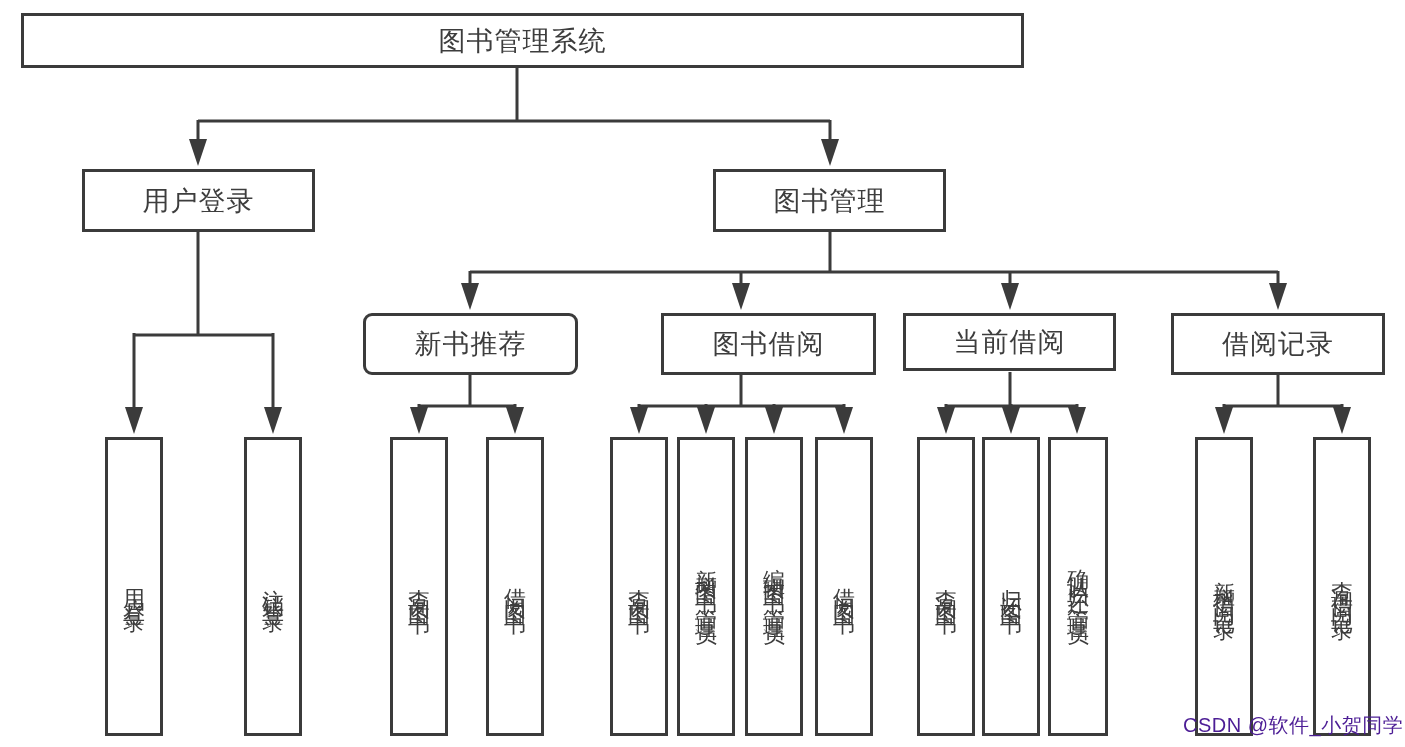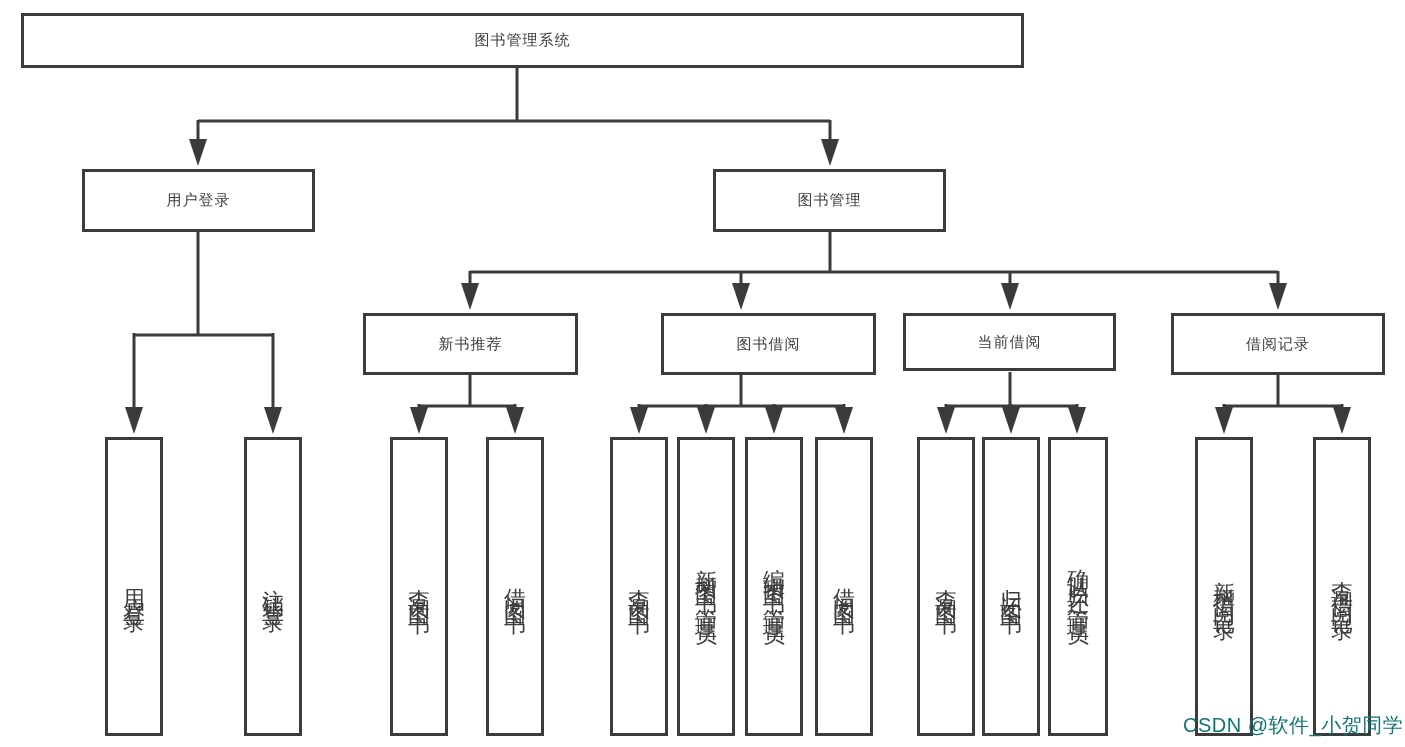--- a/index.html
+++ b/index.html
@@ -20,36 +20,36 @@
   .node {
     position: absolute;
     box-sizing: border-box;
     border: 3px solid #3b3b3b;
     background: #ffffff;
     color: #3d3d3d;
     display: flex;
     align-items: center;
     justify-content: center;
   }
-  .h-node { font-size: 15px; letter-spacing: 1px; white-space: nowrap; }
+  .h-node { font-size: 27px; letter-spacing: 1px; white-space: nowrap; }
   .leaf .v-text {
     writing-mode: vertical-rl;
     text-orientation: mixed;
     font-size: 22px;
     line-height: 1;
     letter-spacing: 8px;
     white-space: nowrap;
     color: #3d3d3d;
   }
   .watermark {
     position: absolute;
     left: 1183px;
     top: 712px;
     font-size: 20px;
-    color: #0f766e;
+    color: #4c1d95;
     letter-spacing: 0.5px;
     white-space: nowrap;
     z-index: 10;
   }
 </style>
 </head>
 <body>
 
 <div id="canvas">
 
@@ -91,21 +91,21 @@
       <polygon points="1215,407 1233,407 1224,434"></polygon>
       <polygon points="1333,407 1351,407 1342,434"></polygon>
     </g>
   </svg>
 
   <div class="node h-node" style="left:21px; top:13px; width:1003px; height:55px;">图书管理系统</div>
 
   <div class="node h-node" style="left:82px; top:169px; width:233px; height:63px;">用户登录</div>
   <div class="node h-node" style="left:713px; top:169px; width:233px; height:63px;">图书管理</div>
 
-  <div class="node h-node" style="left:363px; top:313px; width:215px; height:62px;">新书推荐</div>
+  <div class="node h-node" style="left:363px; top:313px; width:215px; height:62px;border-radius:9px;">新书推荐</div>
   <div class="node h-node" style="left:633px; top:313px; width:215px; height:62px;margin-left:28px;">图书借阅</div>
   <div class="node h-node" style="left:903px; top:313px; width:213px; height:58px;">当前借阅</div>
   <div class="node h-node" style="left:1171px; top:313px; width:214px; height:62px;">借阅记录</div>
 
   <div class="node leaf" style="left:105px; top:437px; width:58px; height:299px;">
     <span class="v-text">用户登录</span>
   </div>
   <div class="node leaf" style="left:244px; top:437px; width:58px; height:299px;">
     <span class="v-text">注销登录</span>
   </div>

